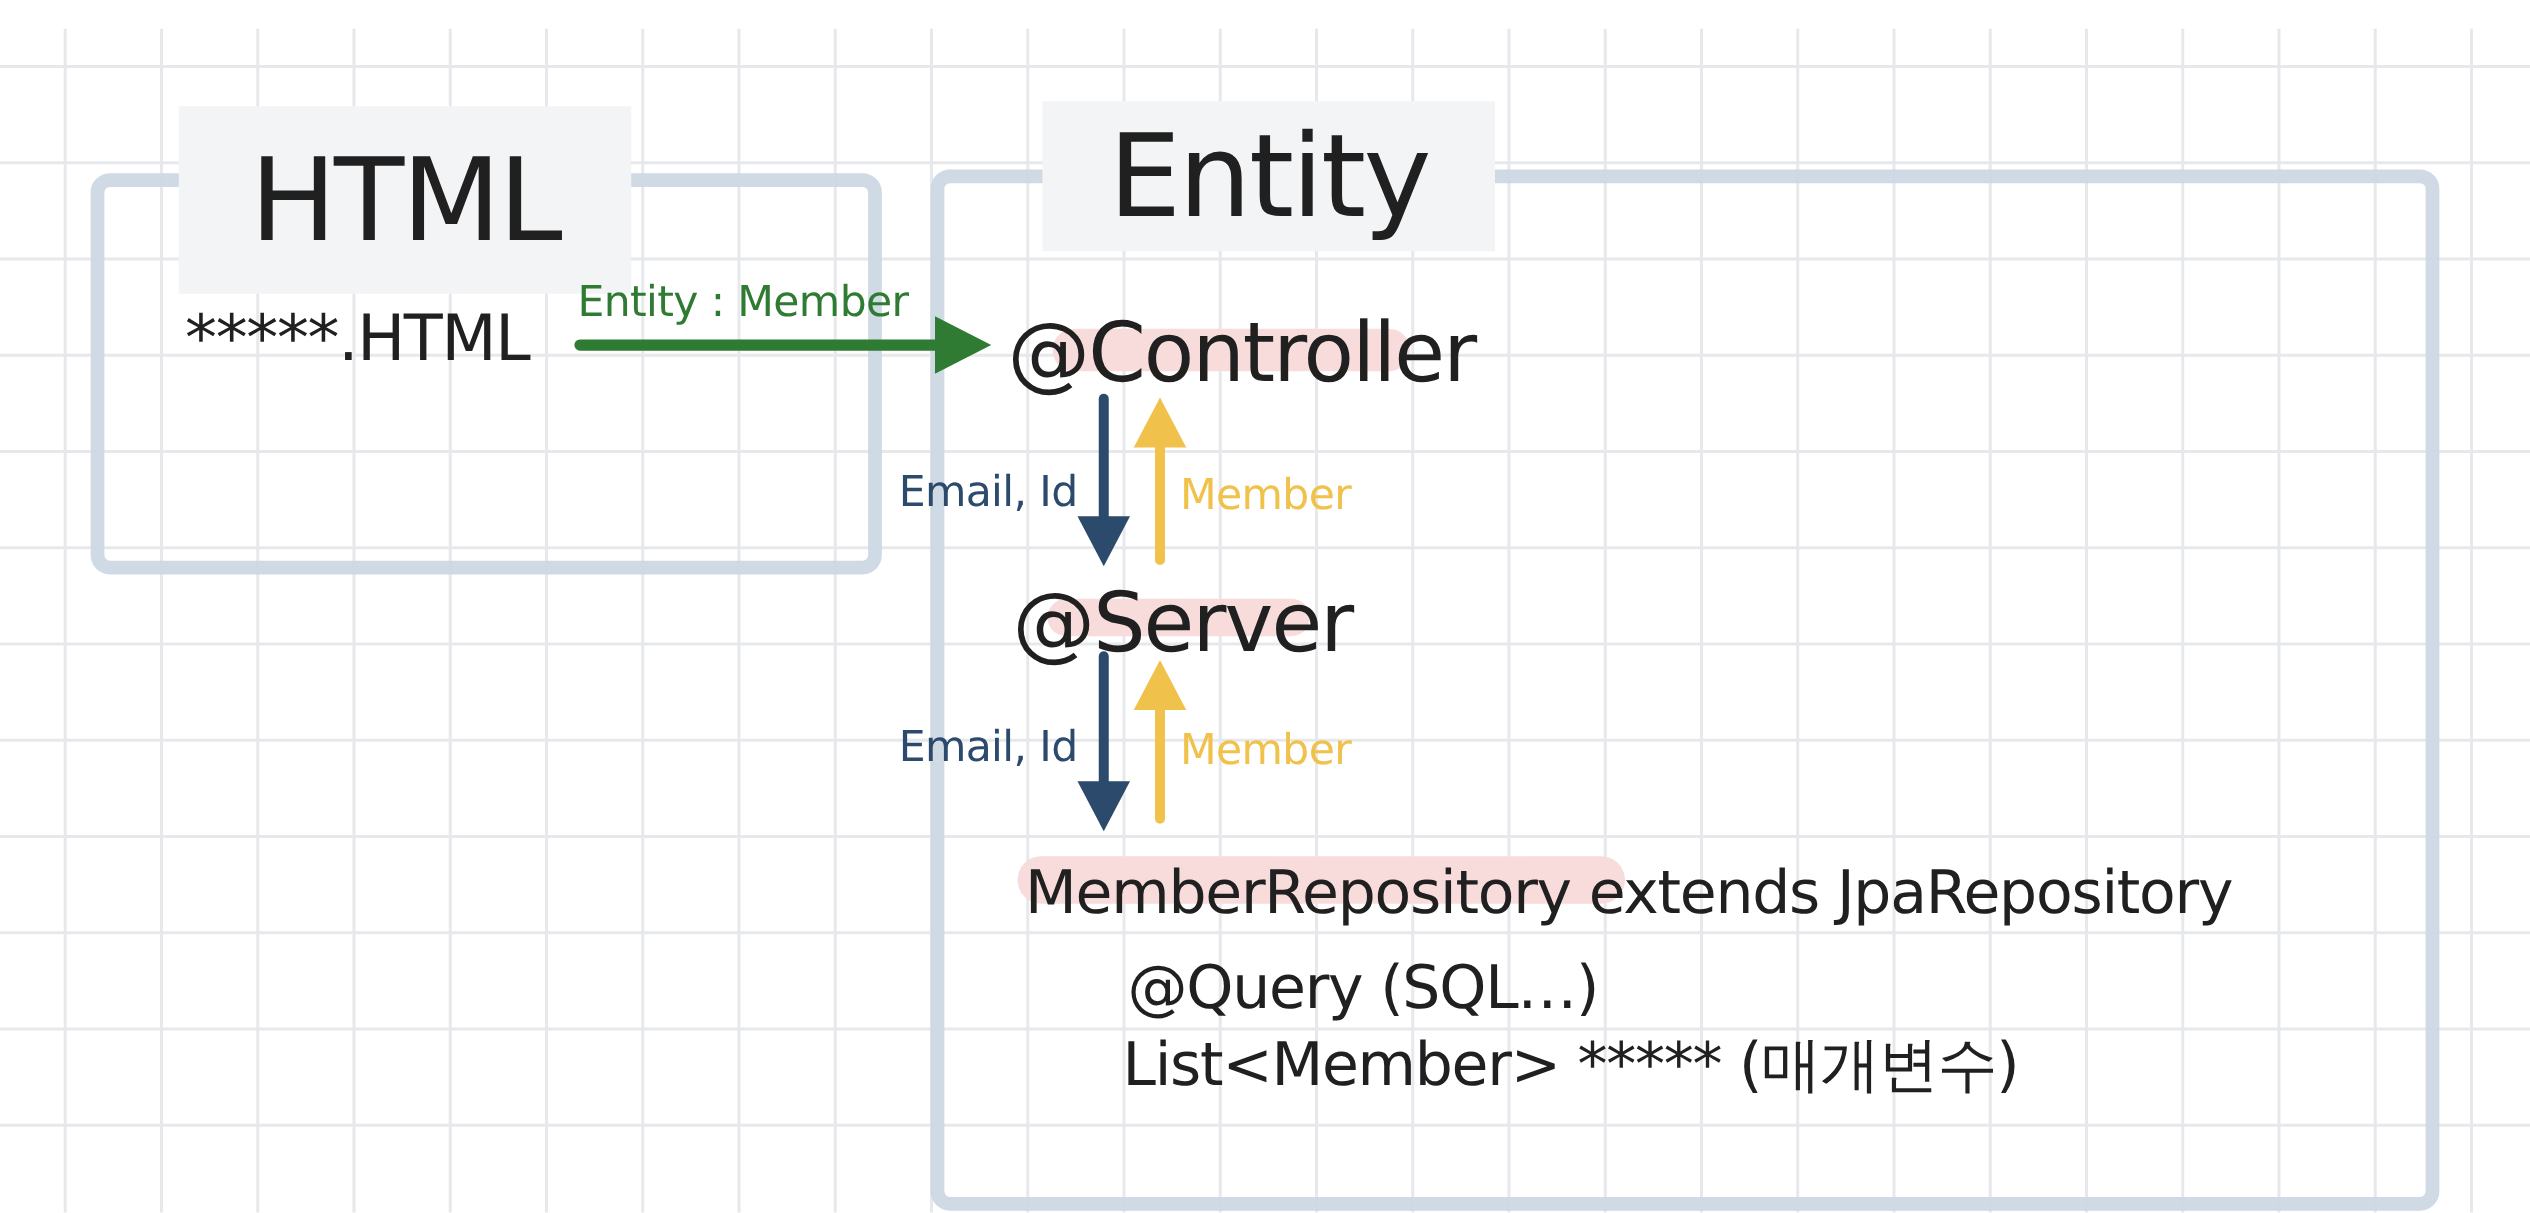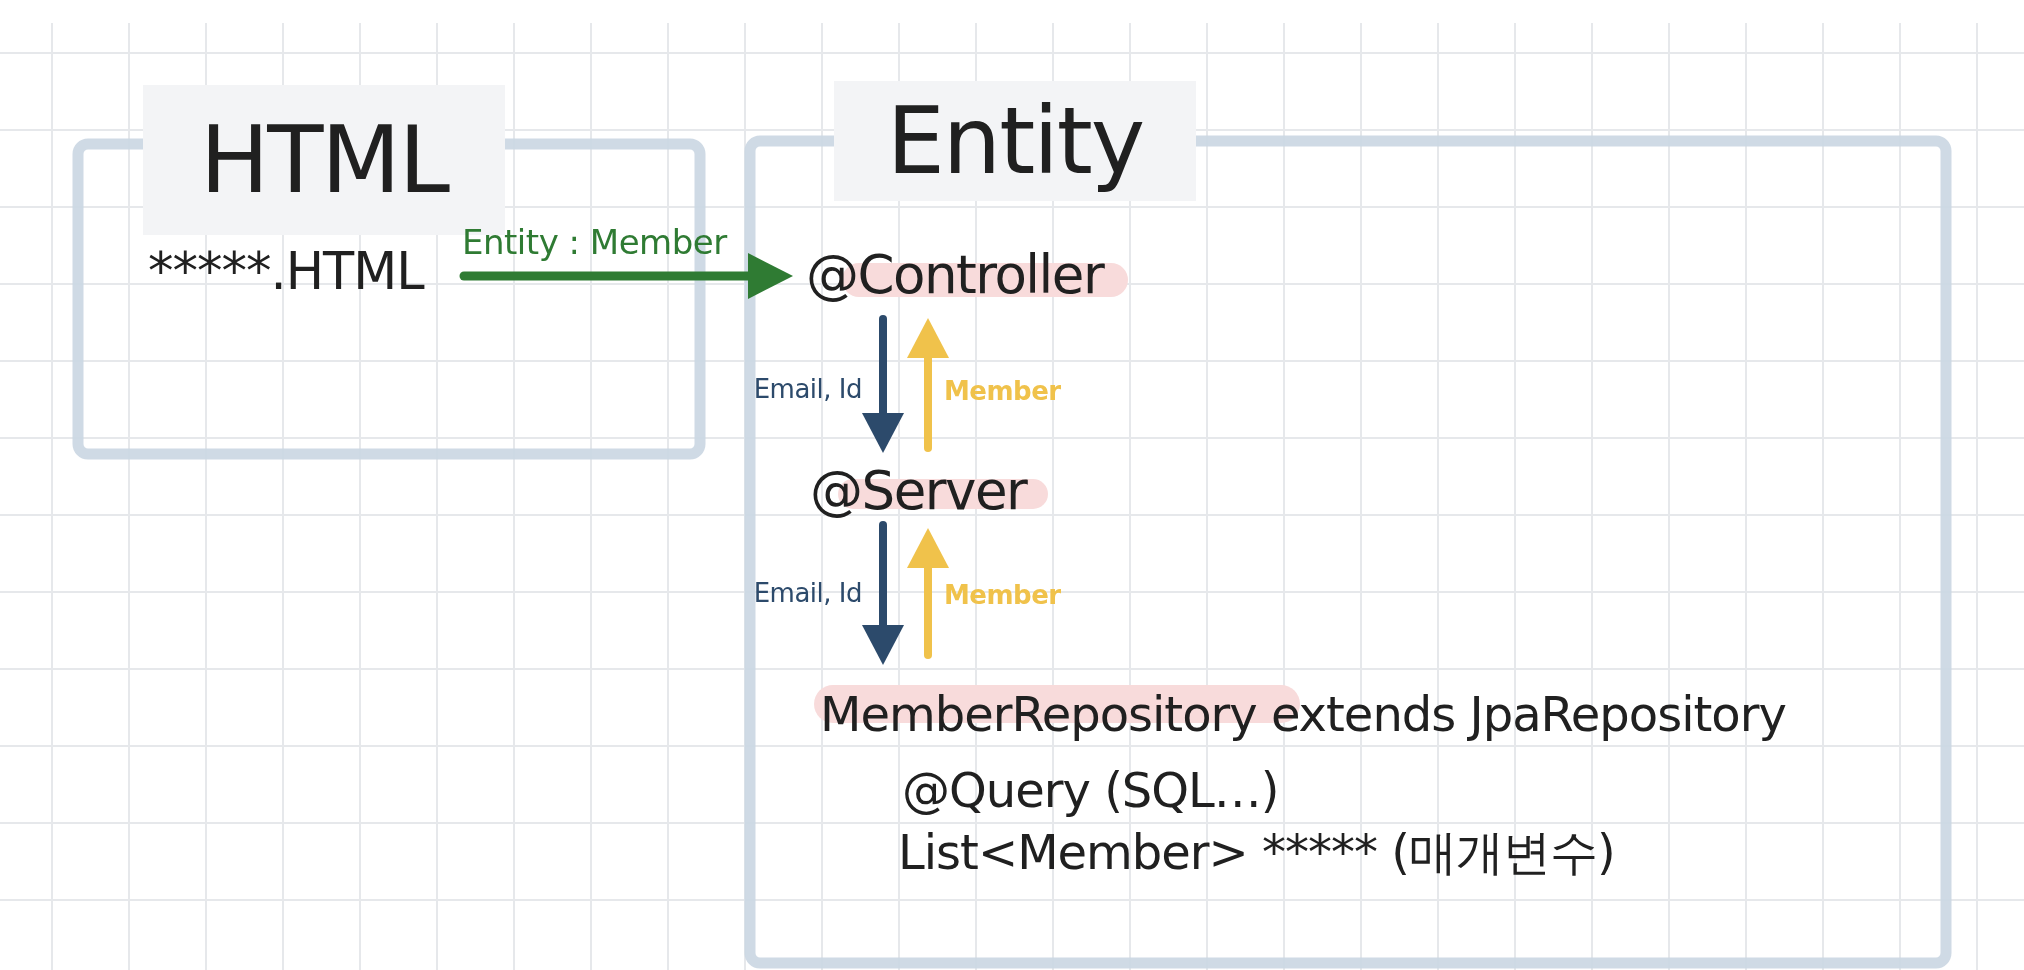--- a/index.html
+++ b/index.html
@@ -23,24 +23,24 @@
   .box-border{fill:none;stroke:var(--box-border);stroke-width:11;opacity:.92;}
   .title-label{
     position:absolute;z-index:2;
     background:var(--title-bg);
     display:flex;align-items:center;justify-content:center;
     font-size:92px;letter-spacing:-2px;color:var(--ink);
     white-space:nowrap;
   }
   .hl-rect{position:absolute;z-index:3;background:var(--pink-highlight);}
   .txt{position:absolute;z-index:4;white-space:nowrap;line-height:1.15;}
-  .node-text{font-size:53px;letter-spacing:-1.5px;color:var(--ink);}
-  .small-label{font-size:26px;letter-spacing:-0.5px;}
+  .node-text{font-size:66px;letter-spacing:-1.5px;color:var(--ink);}
+  .small-label{font-size:34px;letter-spacing:-0.5px;}
   .navy-text{color:var(--navy);}
-  .yellow-text{color:var(--yellow);font-weight:bold;}
+  .yellow-text{color:var(--yellow);}
   .green-text{color:var(--green);font-size:34px;letter-spacing:-0.5px;}
   .code-text{font-size:48px;letter-spacing:-1px;color:var(--ink);}
   .file-text{font-size:51px;letter-spacing:-1px;color:var(--ink);}
   .right-align{text-align:right;}
   .arrow-line{stroke-linecap:round;fill:none;}
   .arrow-head{stroke-linejoin:round;}
   .green-stroke{stroke:var(--green);}
   .green-fill{fill:var(--green);}
   .navy-stroke{stroke:var(--navy);}
   .navy-fill{fill:var(--navy);}

